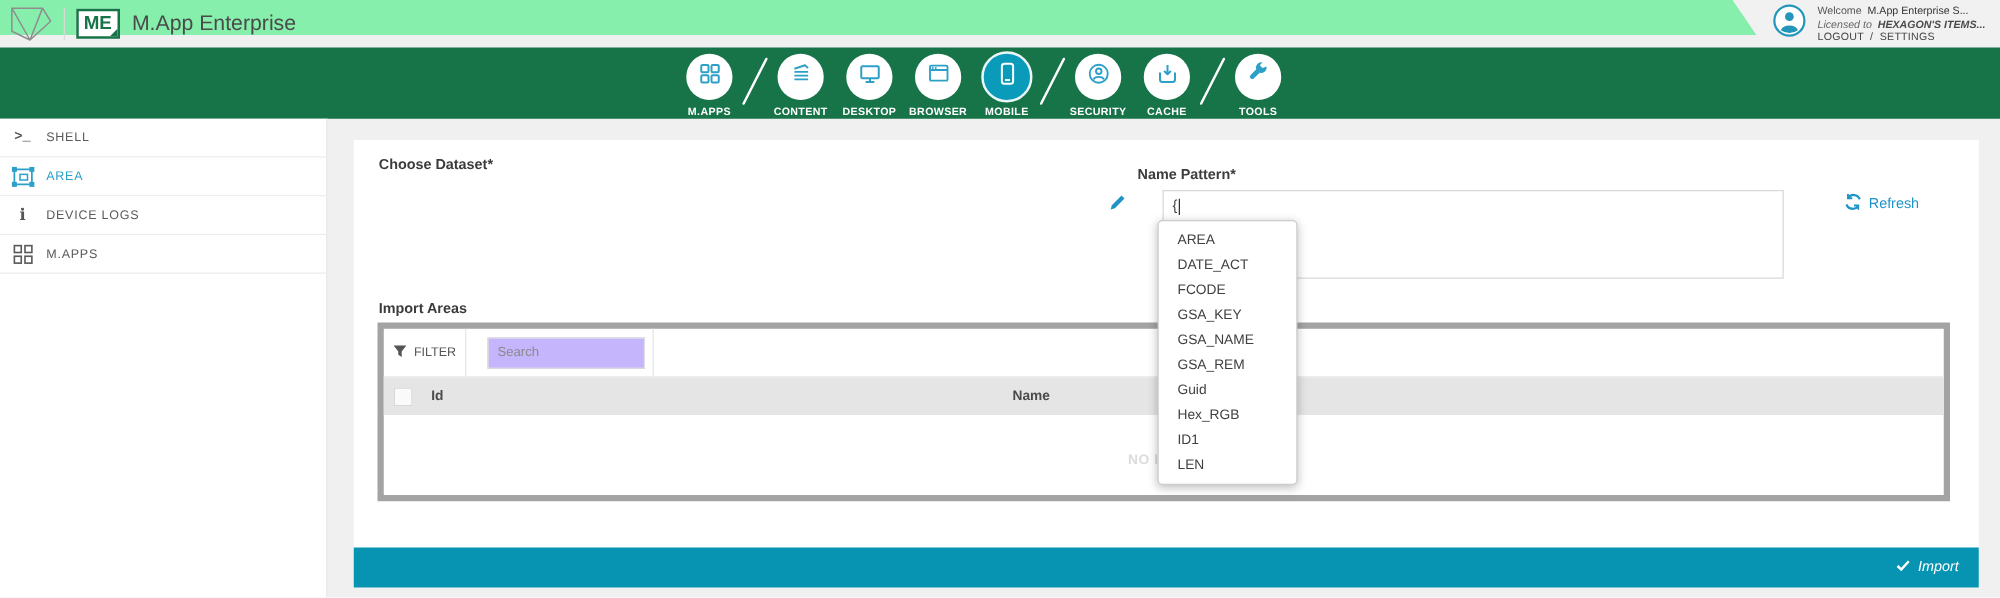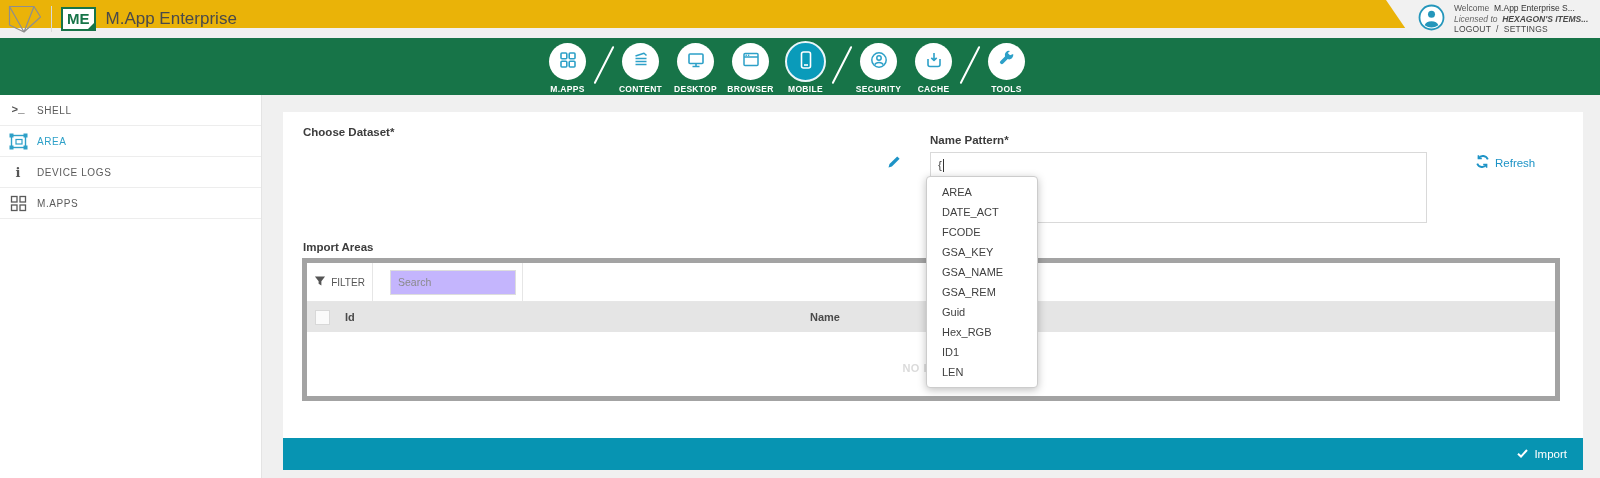--- a/index.html
+++ b/index.html
@@ -1,20 +1,20 @@
 <!DOCTYPE html>
 <html><head>
 <meta charset="utf-8">
 <style>
   * { margin:0; padding:0; box-sizing:border-box; }
   html,body { width:1600px; height:478px; overflow:hidden; }
   body { font-family:"Liberation Sans", sans-serif; background:#f0f0f0; position:relative; }
 
   
-  .header { position:absolute; top:0; left:0; width:1600px; height:28px; background:#eab308; }
+  .header { position:absolute; top:0; left:0; width:1600px; height:28px; background:#86efac; }
   .header-left { display:flex; align-items:center; height:38px; padding-left:6px; }
   .logo-divider { width:1px; height:26px; background:#d9d9d9; margin:0 9px 0 7px; }
   .me-badge { position:relative; border:2px solid #177448; color:#177448; font-weight:bold;
               font-size:15px; padding:2px 4px 3px 4px; line-height:1; background:#fff; }
   .me-badge::after { content:''; position:absolute; right:0; bottom:0; width:0; height:0;
               border-right:6px solid #177448; border-top:6px solid transparent; }
   .app-title { margin-left:10px; font-size:17px; color:#4a4a4a; }
 
   .user-block { position:absolute; top:0; right:0; height:38px; width:214px; background:#f1f1f1;
                 clip-path:polygon(0 0,100% 0,100% 100%,26px 100%);
@@ -43,21 +43,21 @@
   .side-icon { width:22px; display:flex; justify-content:center; align-items:center; }
   .side-label { margin-left:8px; font-size:10px; letter-spacing:.6px; color:#5a5a5a; }
   .side-item.active .side-label { color:#2da0c8; }
   .term-glyph { font-family:"Liberation Mono", monospace; font-weight:bold; font-size:11px; color:#555; }
   .info-glyph { font-family:"DejaVu Serif", serif; font-weight:bold; font-size:13px; color:#555; }
 
   
   .card { position:absolute; left:283px; top:112px; width:1300px; height:358px; background:#fff; }
   .field-label { position:absolute; font-size:11.5px; font-weight:bold; color:#3c3c3c; }
   .lbl-dataset { left:20px; top:14px; }
-  .lbl-pattern { left:647px; top:22px; }
+  .lbl-pattern { left:627px; top:22px; }
   .lbl-import  { left:20px; top:129px; }
 
   .dataset-field { position:absolute; left:20px; top:44px; width:543px; border-bottom:1px solid #c9c9c9;
                    padding-bottom:7px; font-size:11.5px; color:#3f3f3f; cursor:text; }
   .pencil-btn { position:absolute; left:604px; top:42px; cursor:pointer; }
 
   .np-box { position:absolute; left:647px; top:40px; width:497px; height:71px; border:1px solid #d9d9d9;
             background:#fff; padding:6px 7px; font-size:11.5px; color:#3f3f3f; cursor:text; display:flex; }
   .caret { width:1px; height:13px; background:#333; margin-left:1px; }
 
@@ -77,21 +77,21 @@
   .th-check { margin-left:8px; width:15px; height:15px; background:#fafafa; border:1px solid #d8d8d8; cursor:pointer; }
   .th-id { margin-left:15px; font-size:11px; font-weight:bold; color:#4a4a4a; }
   .th-name { position:absolute; left:503px; font-size:11px; font-weight:bold; color:#4a4a4a; }
   .tbody { height:72px; position:relative; }
   .no-items { position:absolute; top:30px; width:100%; text-align:center; font-size:11px; font-weight:bold;
               color:#dbdbdb; letter-spacing:.5px; }
 
   
   .footer-bar { position:absolute; left:0; bottom:0; width:100%; height:32px; background:#0794b2;
                 display:flex; align-items:center; justify-content:flex-end; }
-  .import-btn { display:flex; align-items:center; gap:6px; color:#fff; font-size:11.5px; padding-right:16px; cursor:pointer; }
+  .import-btn { display:flex; align-items:center; gap:6px; color:#fff; font-size:11.5px; padding-right:16px; cursor:pointer;font-style:italic; }
 
   
   .dropdown { position:absolute; left:926px; top:176px; width:112px; background:#fff; border:1px solid #ccc;
               border-radius:4px; box-shadow:0 2px 8px rgba(0,0,0,.25); padding:5px 0; z-index:30; }
   .dd-item { font-size:11px; color:#3f3f3f; padding:3px 0 3px 15px; cursor:pointer; line-height:14px; }
 </style>
 </head>
 <body>
 
 <div class="header">

